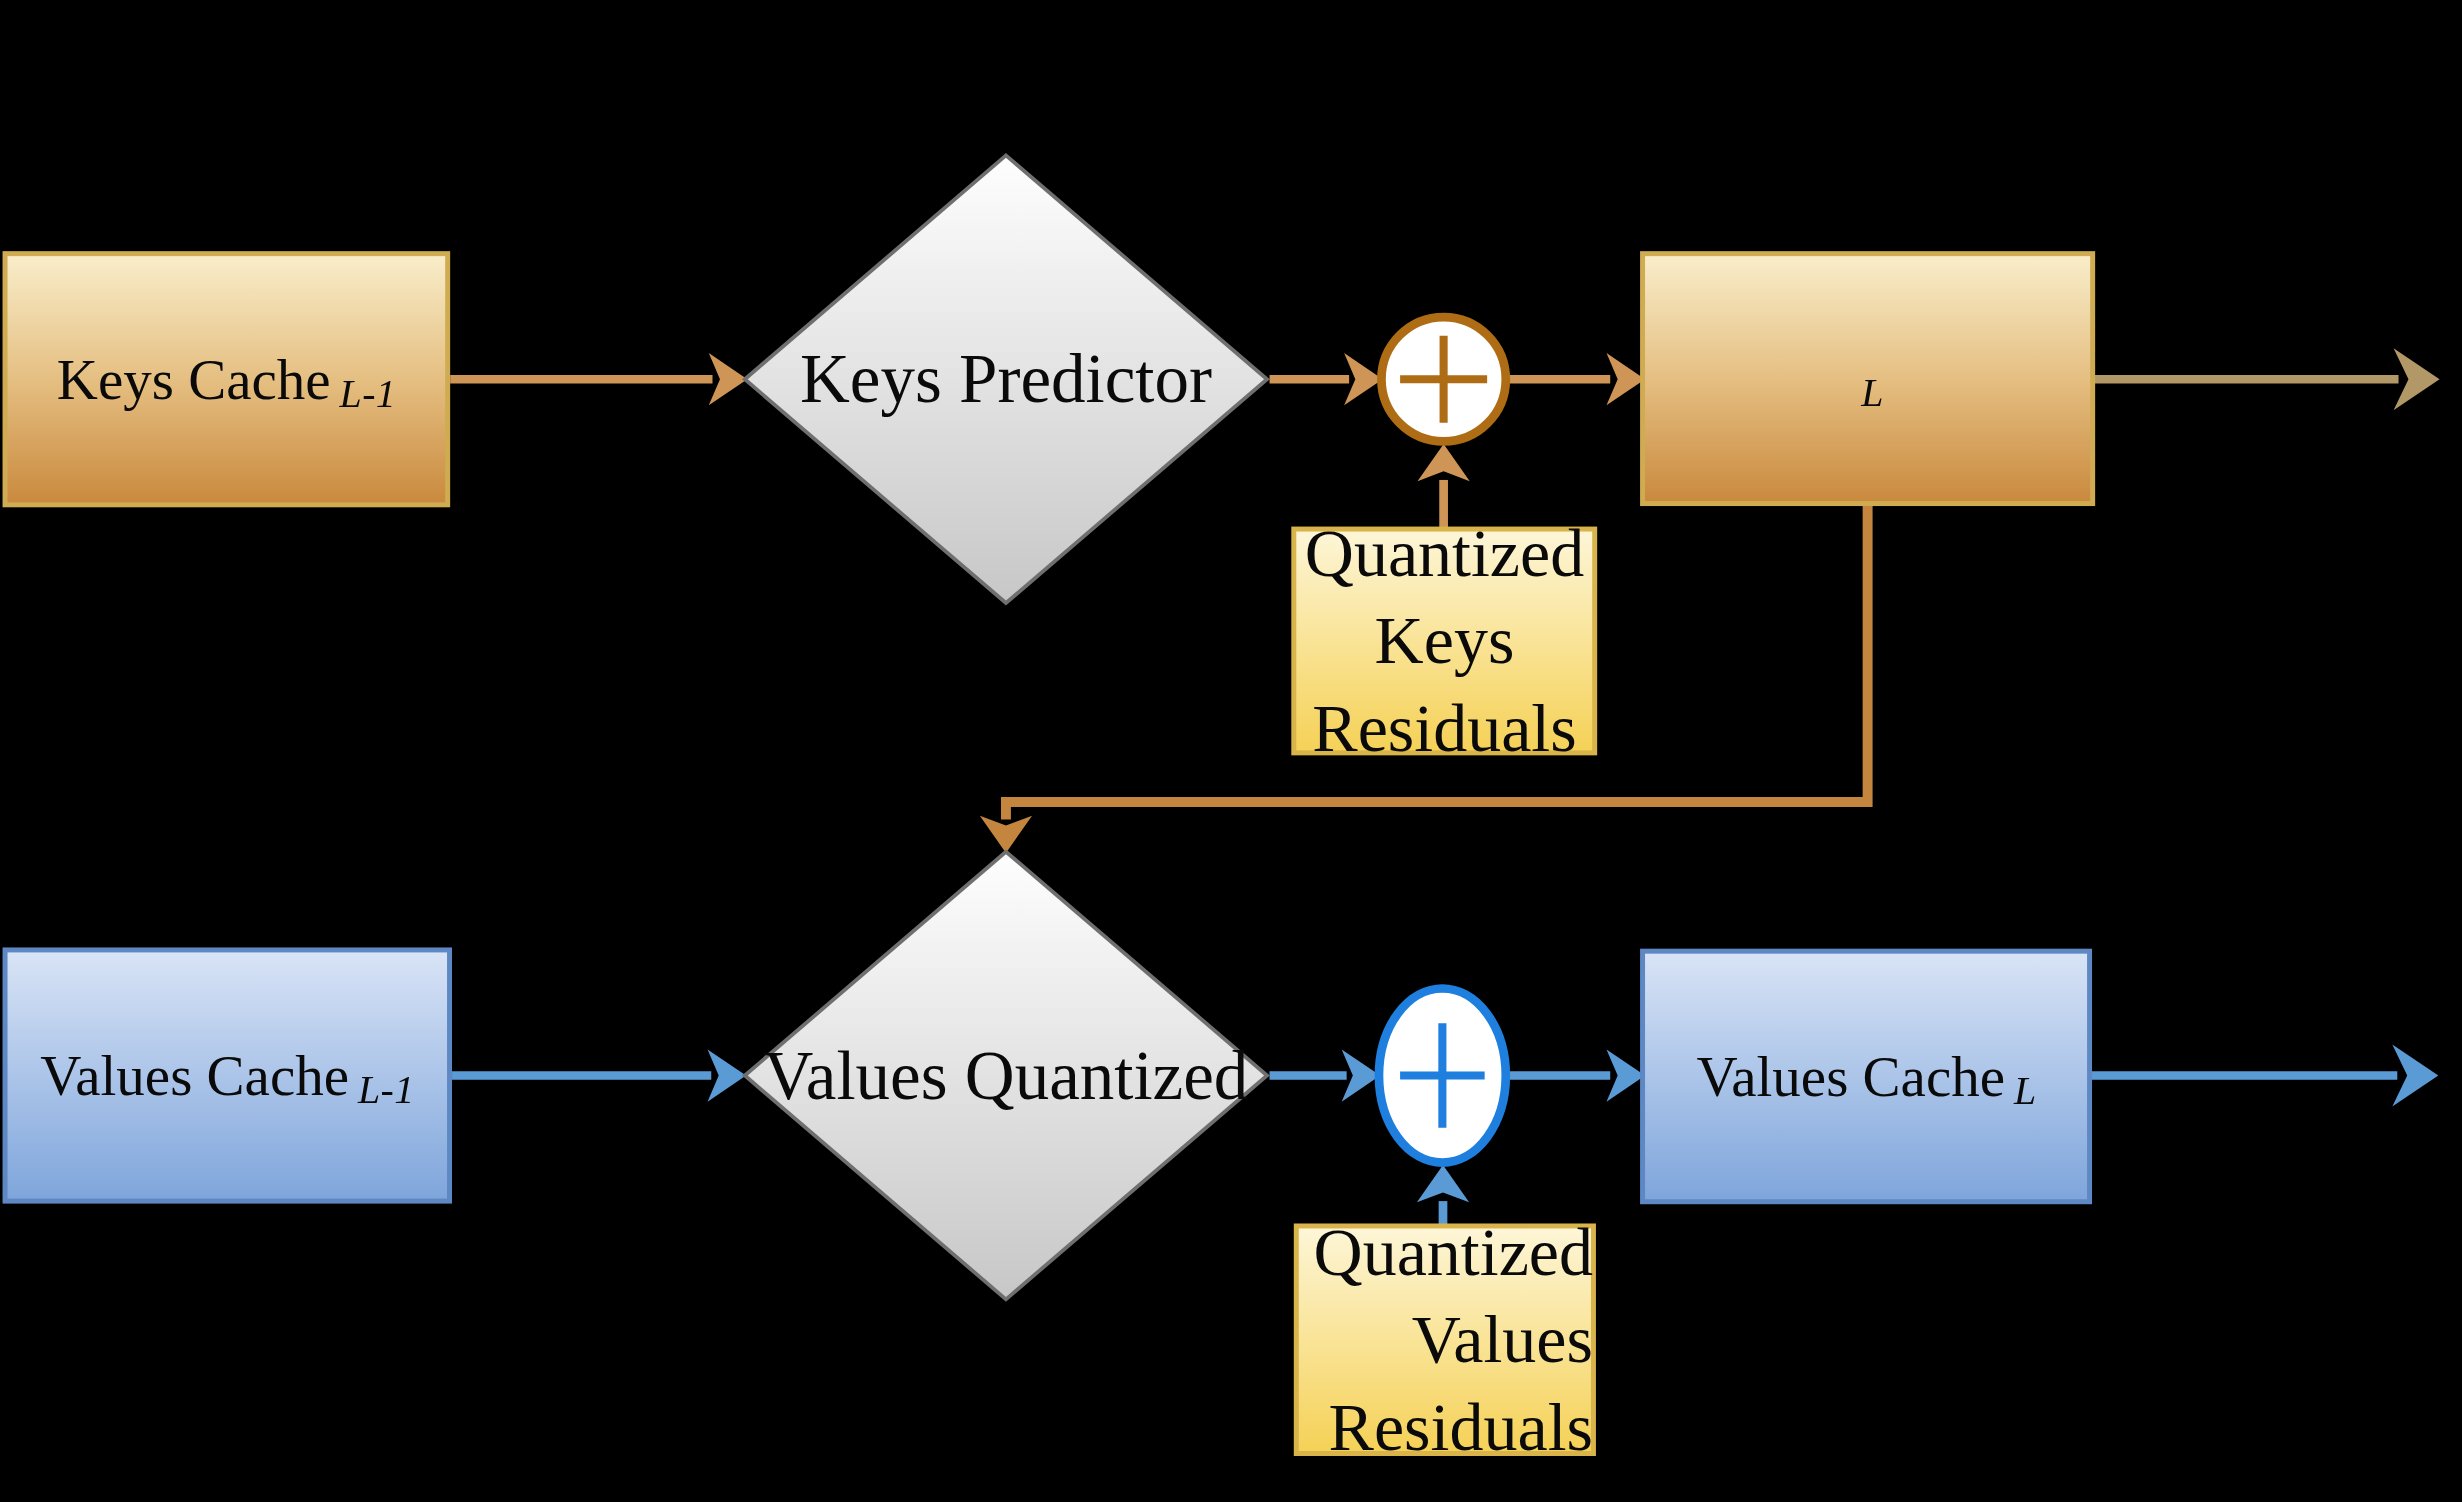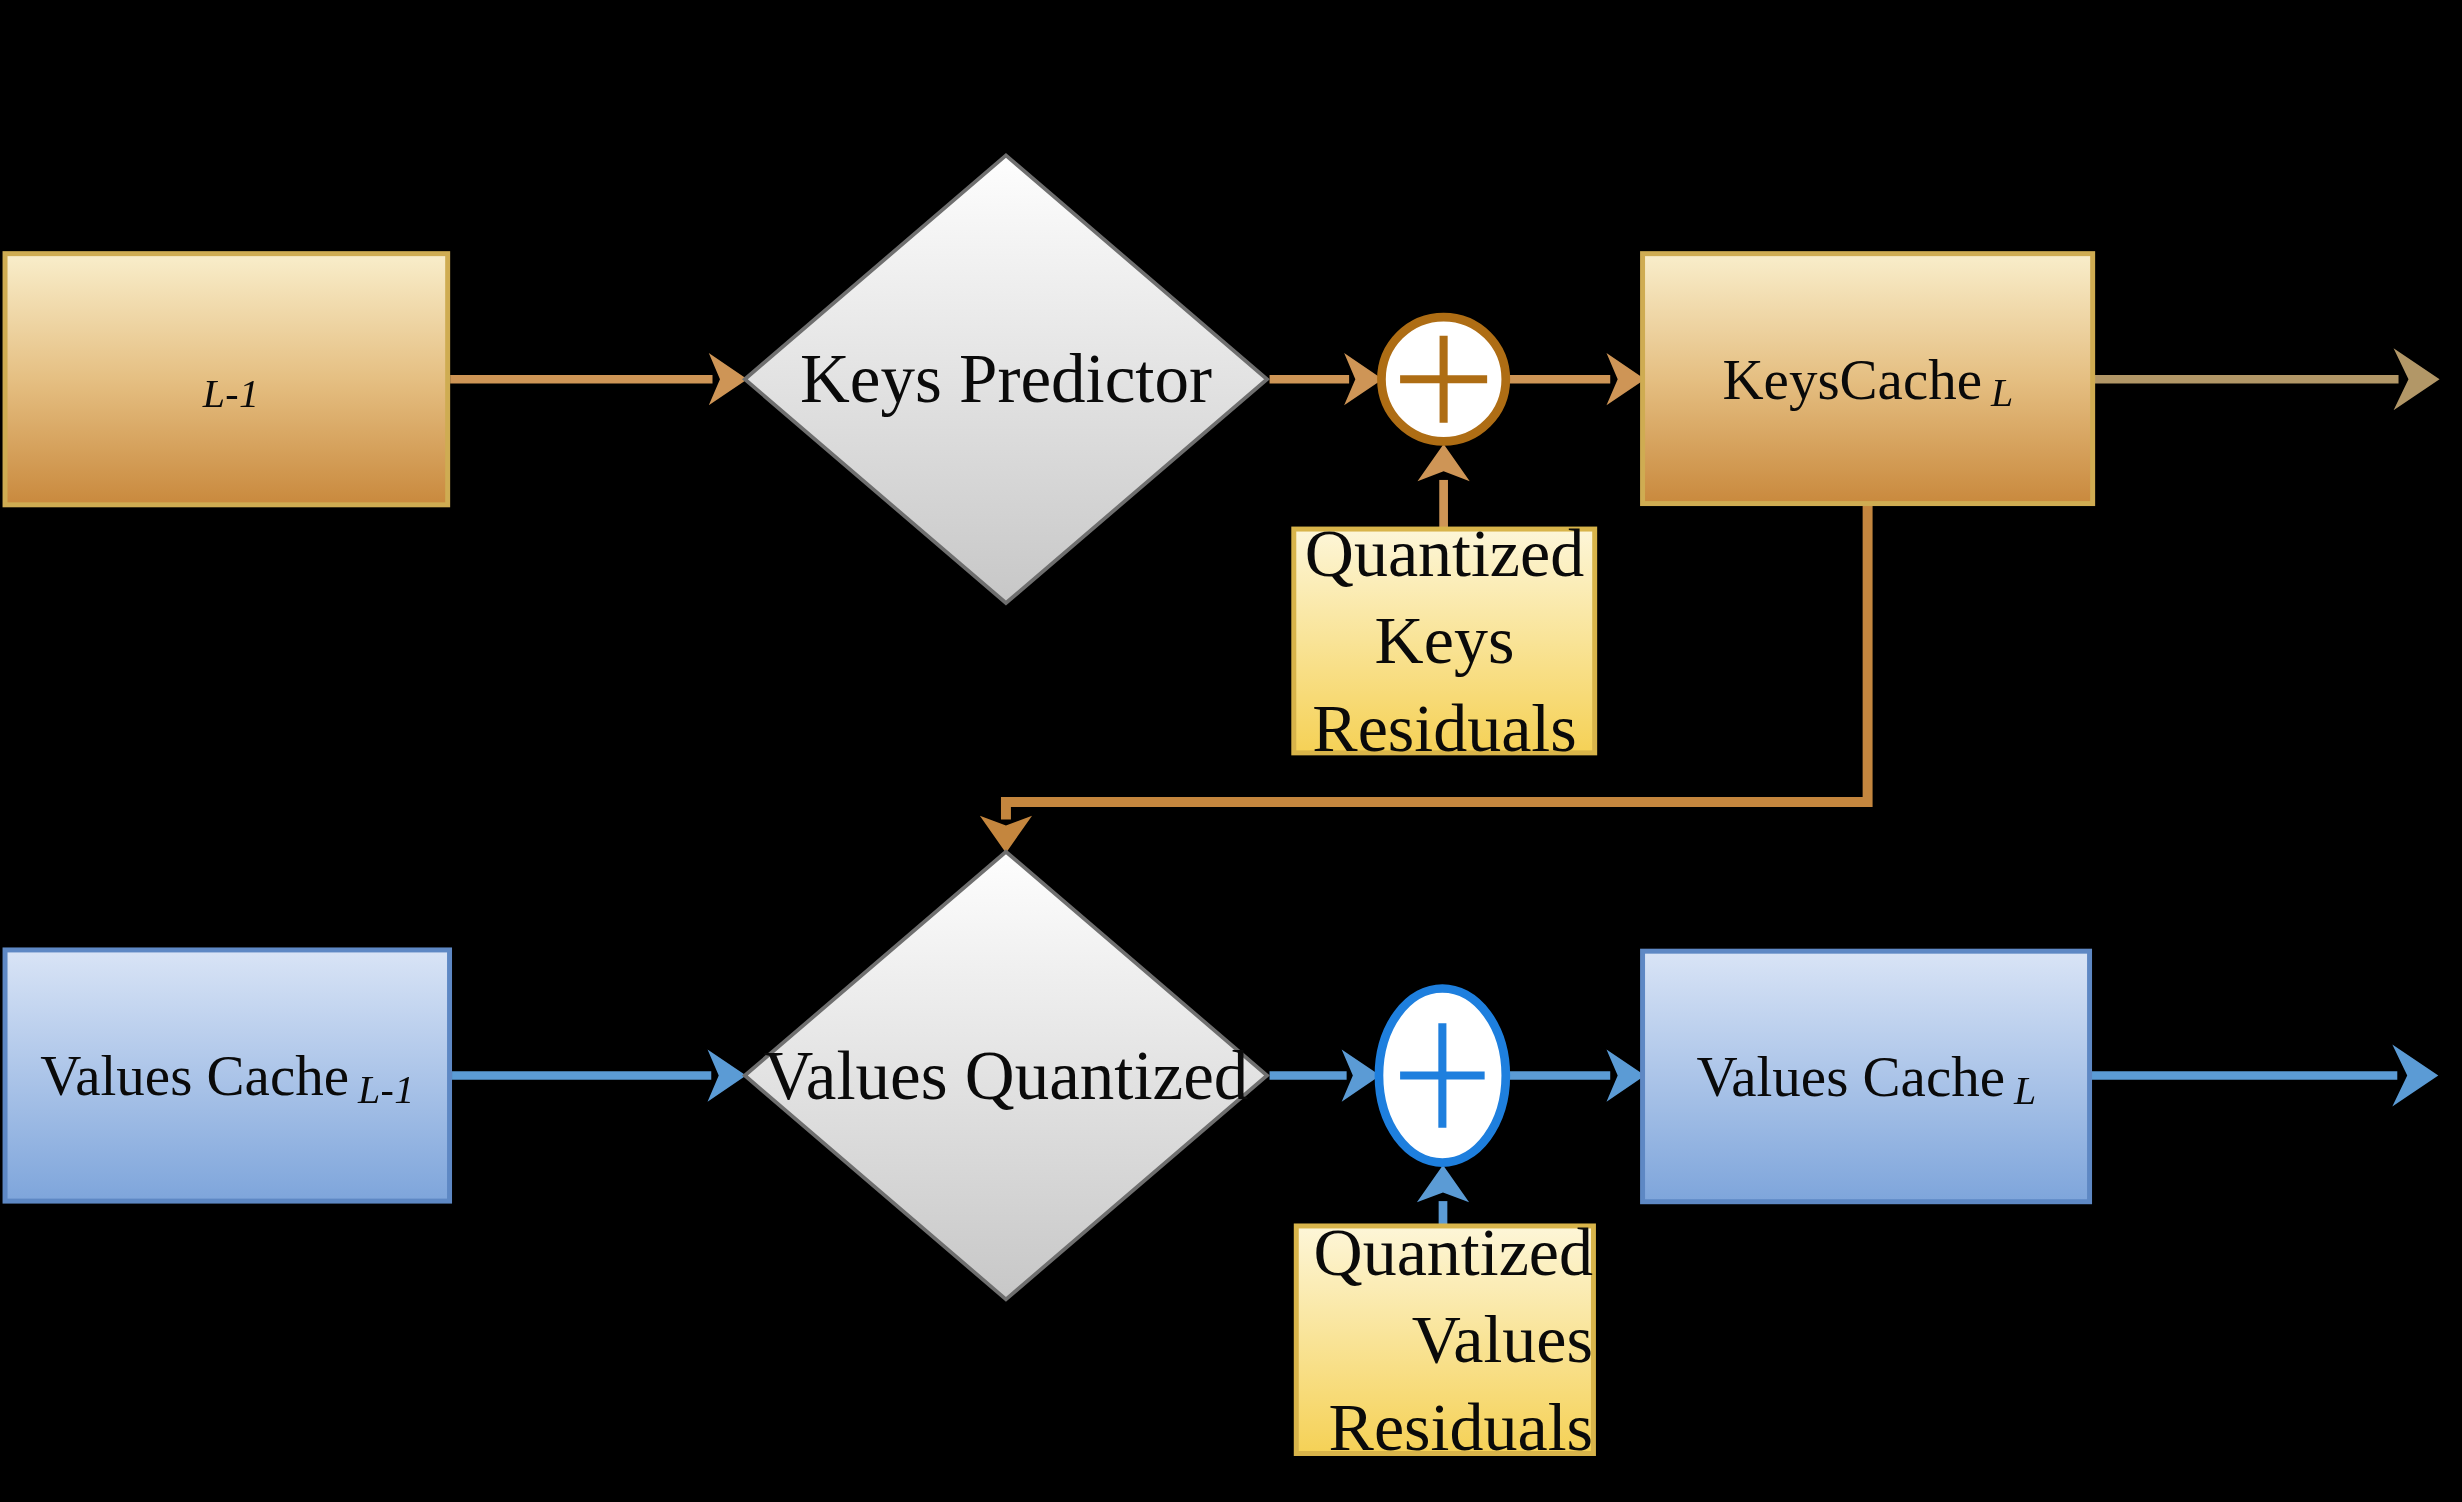--- a/index.html
+++ b/index.html
@@ -117,29 +117,29 @@
   <rect class="values-box" x="8" y="1528" width="715" height="404"></rect>
   <polygon class="diamond" points="1198,1730 1618,1370 2038,1730 1618,2090"></polygon>
   <ellipse class="sum-values" cx="2320" cy="1730" rx="102" ry="140"></ellipse>
   <line class="sum-values-plus" x1="2252" y1="1730" x2="2388" y2="1730"></line>
   <line class="sum-values-plus" x1="2320" y1="1646" x2="2320" y2="1814"></line>
   <rect class="values-box" x="2642" y="1530" width="719" height="403"></rect>
   <rect class="resid-box" x="2085" y="1972" width="478" height="366"></rect>
 </svg>
 
 <div class="overlay-label node-text" style="left:5px; top:254px; width:443px; height:251px;">
+  <span>Keys Cache</span>
     <span class="sub">L-1</span>
 </div>
 
 <div class="overlay-label diamond-text" style="left:745px; top:155px; width:522px; height:448px;">
   <span>Keys Predictor</span>
 </div>
 
 <div class="overlay-label node-text" style="left:1643px; top:254px; width:450px; height:250px;">
-  <span>KeysCache</span>
     <span class="sub">L</span>
 </div>
 
 <div class="overlay-label resid-text" style="left:1294px; top:529px; width:301px; height:224px;">
   <span>Quantized Keys Residuals</span>
 </div>
 
 <div class="overlay-label node-text" style="left:5px; top:950px; width:445px; height:251px;">
   <span>Values Cache</span>
     <span class="sub">L-1</span>

